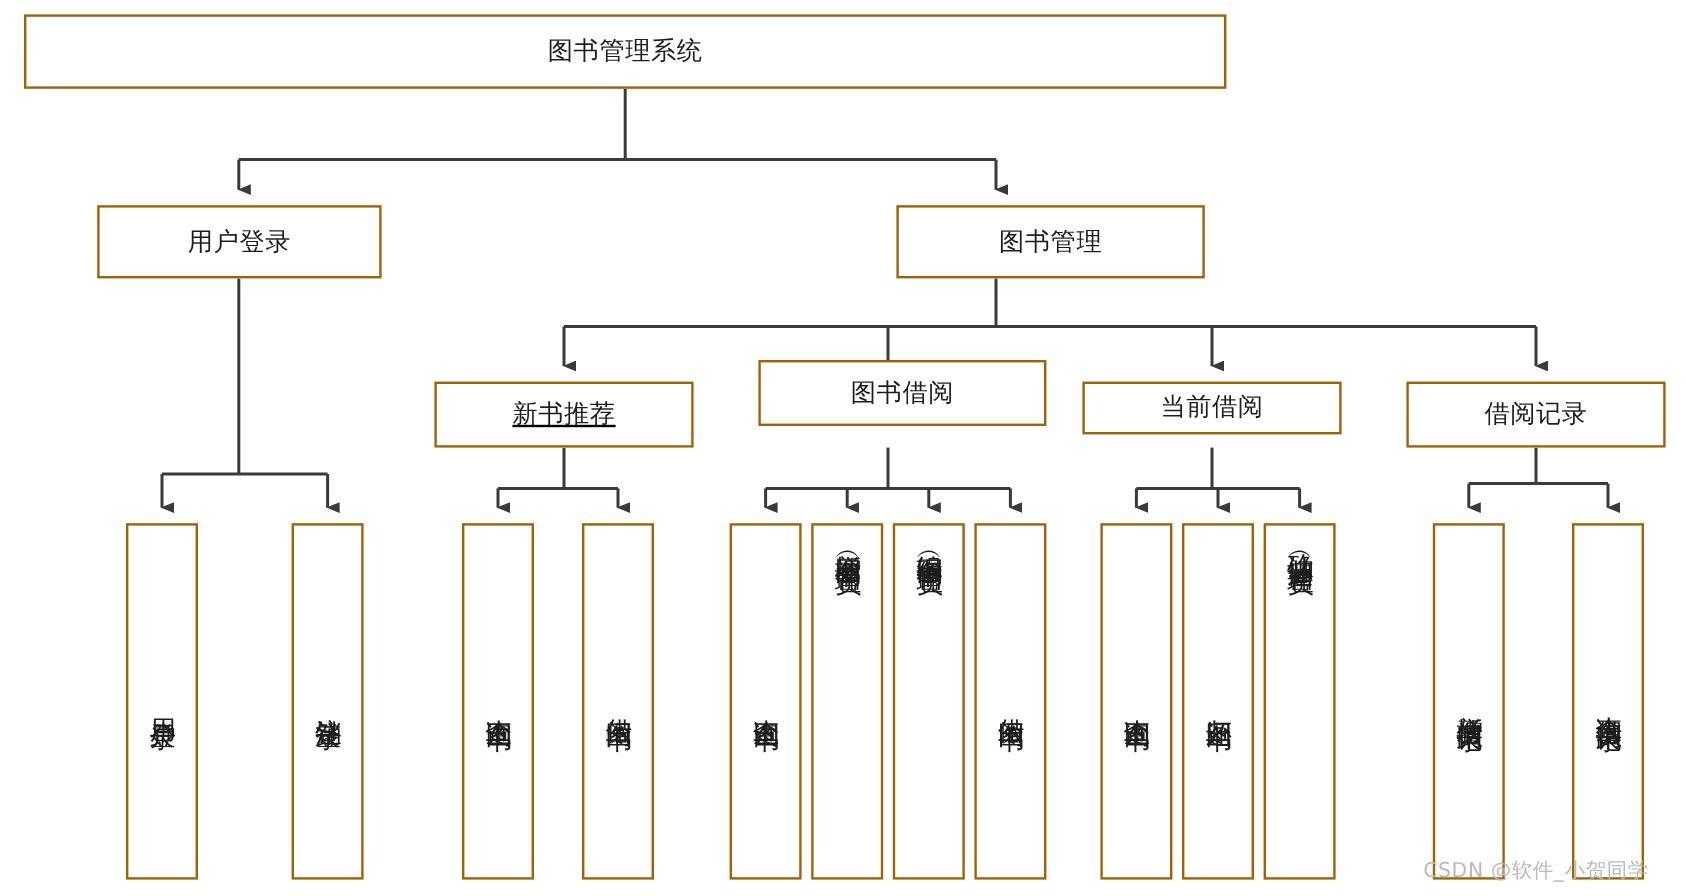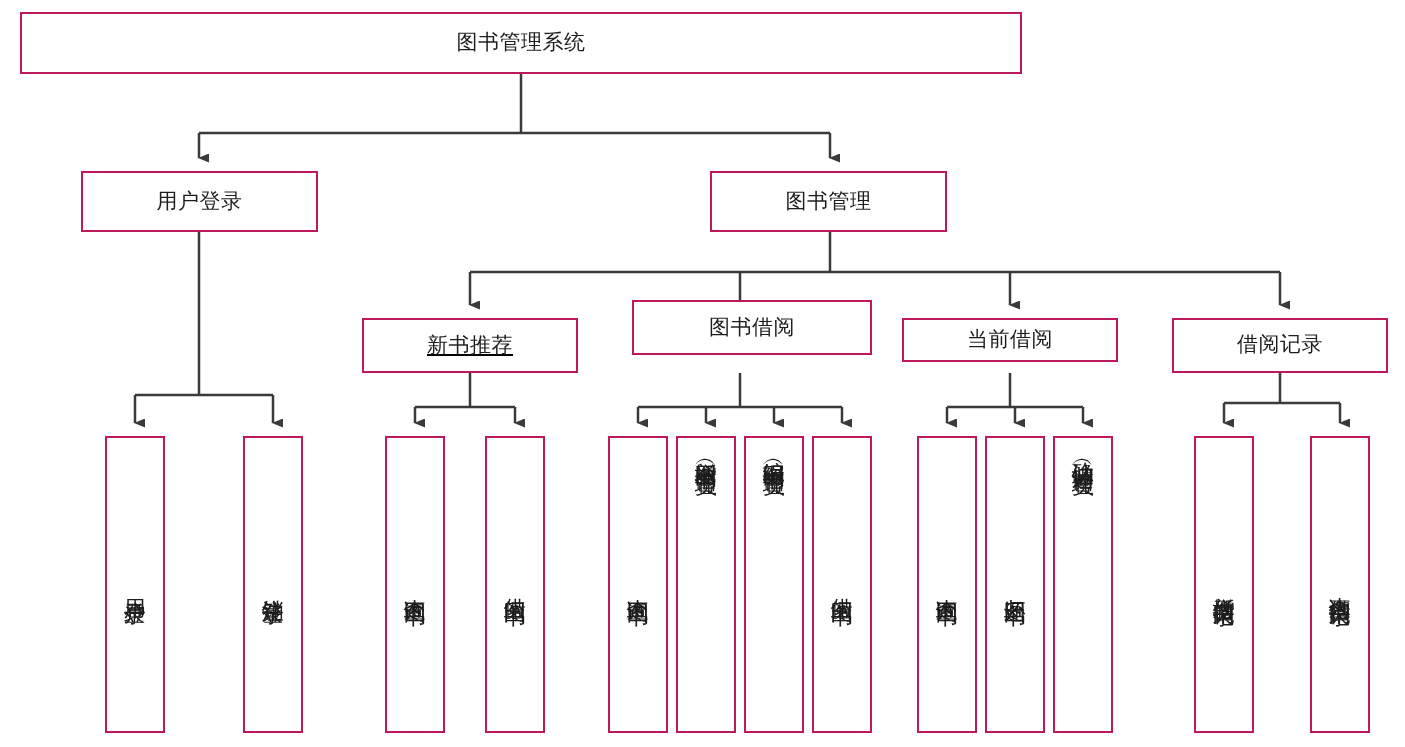--- a/index.html
+++ b/index.html
@@ -23,21 +23,21 @@
     position: absolute;
     left: 0;
     top: 0;
     width: 1405px;
     height: 747px;
   }
   .node-box {
     position: absolute;
     box-sizing: border-box;
     background: #ffffff;
-    border: 2px solid #be185d;
+    border: 2px solid #a16207;
     display: flex;
     align-items: center;
     justify-content: center;
     overflow: hidden;
   }
   .node-label-h {
     font-size: 21px;
     color: #1d1d1d;
     line-height: 1.2;
     white-space: nowrap;
@@ -126,34 +126,34 @@
     </g>
   </svg>
 
   <div class="node-box" style="left:20px; top:12px; width:1002px; height:62px;">
     <span class="node-label-h">图书管理系统</span>
   </div>
 
   <div class="node-box" style="left:81px; top:171px; width:237px; height:61px;">
     <span class="node-label-h">用户登录</span>
   </div>
-  <div class="node-box" style="left:710px; top:171px; width:237px; height:61px;">
+  <div class="node-box" style="left:747px; top:171px; width:257px; height:61px;">
     <span class="node-label-h">图书管理</span>
   </div>
 
   <div class="node-box" style="left:362px; top:318px; width:216px; height:55px;text-decoration:underline;">
     <span class="node-label-h">新书推荐</span>
   </div>
   <div class="node-box" style="left:632px; top:300px; width:240px; height:55px;">
     <span class="node-label-h">图书借阅</span>
   </div>
   <div class="node-box" style="left:902px; top:318px; width:216px; height:44px;">
     <span class="node-label-h">当前借阅</span>
   </div>
-  <div class="node-box" style="left:1172px; top:318px; width:216px; height:55px;font-family:Liberation Mono, monospace;">
+  <div class="node-box" style="left:1172px; top:318px; width:216px; height:55px;">
     <span class="node-label-h">借阅记录</span>
   </div>
 
   <div class="node-box leaf-box center-v" style="left:105px; top:436px; width:60px; height:297px;">
     <span class="node-label-v">用户登录</span>
   </div>
   <div class="node-box leaf-box center-v" style="left:243px; top:436px; width:60px; height:297px;">
     <span class="node-label-v">注销登录</span>
   </div>
   <div class="node-box leaf-box center-v" style="left:385px; top:436px; width:60px; height:297px;">
@@ -183,14 +183,15 @@
   <div class="node-box leaf-box" style="left:1053px; top:436px; width:60px; height:297px;">
     <span class="node-label-v">确认归还（管理员）</span>
   </div>
   <div class="node-box leaf-box center-v" style="left:1194px; top:436px; width:60px; height:297px;">
     <span class="node-label-v">新增借阅记录</span>
   </div>
   <div class="node-box leaf-box center-v" style="left:1310px; top:436px; width:60px; height:297px;">
     <span class="node-label-v">查询借阅记录</span>
   </div>
 
+  <div class="watermark">CSDN @软件_小贺同学</div>
 
 </div>
 
 </body></html>

